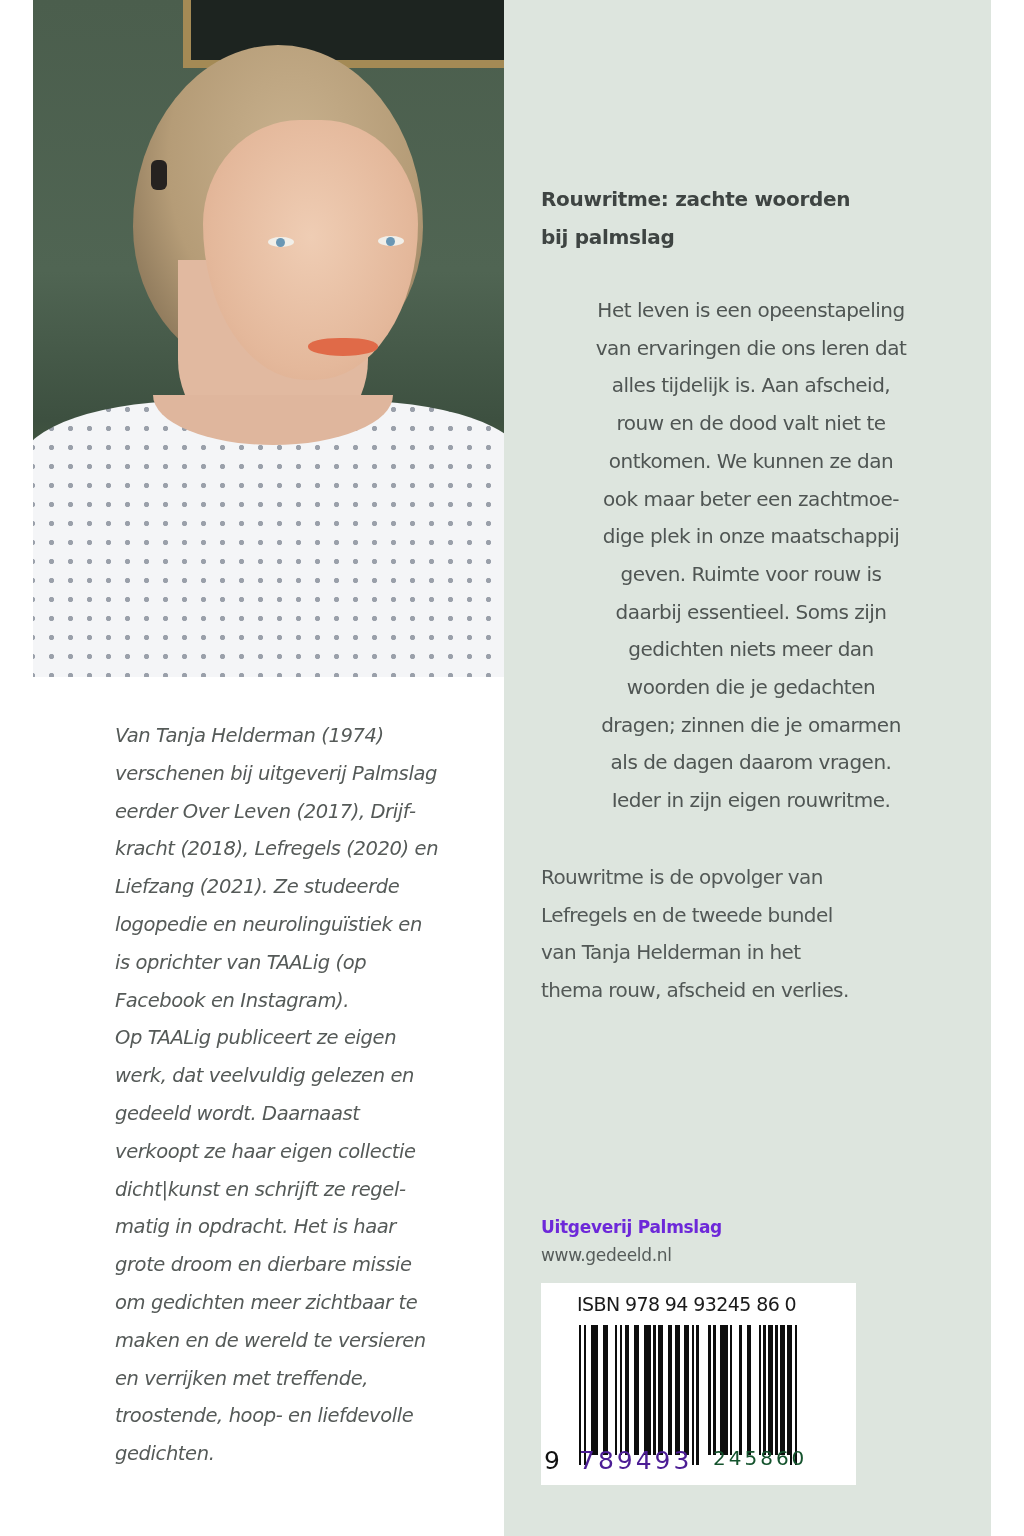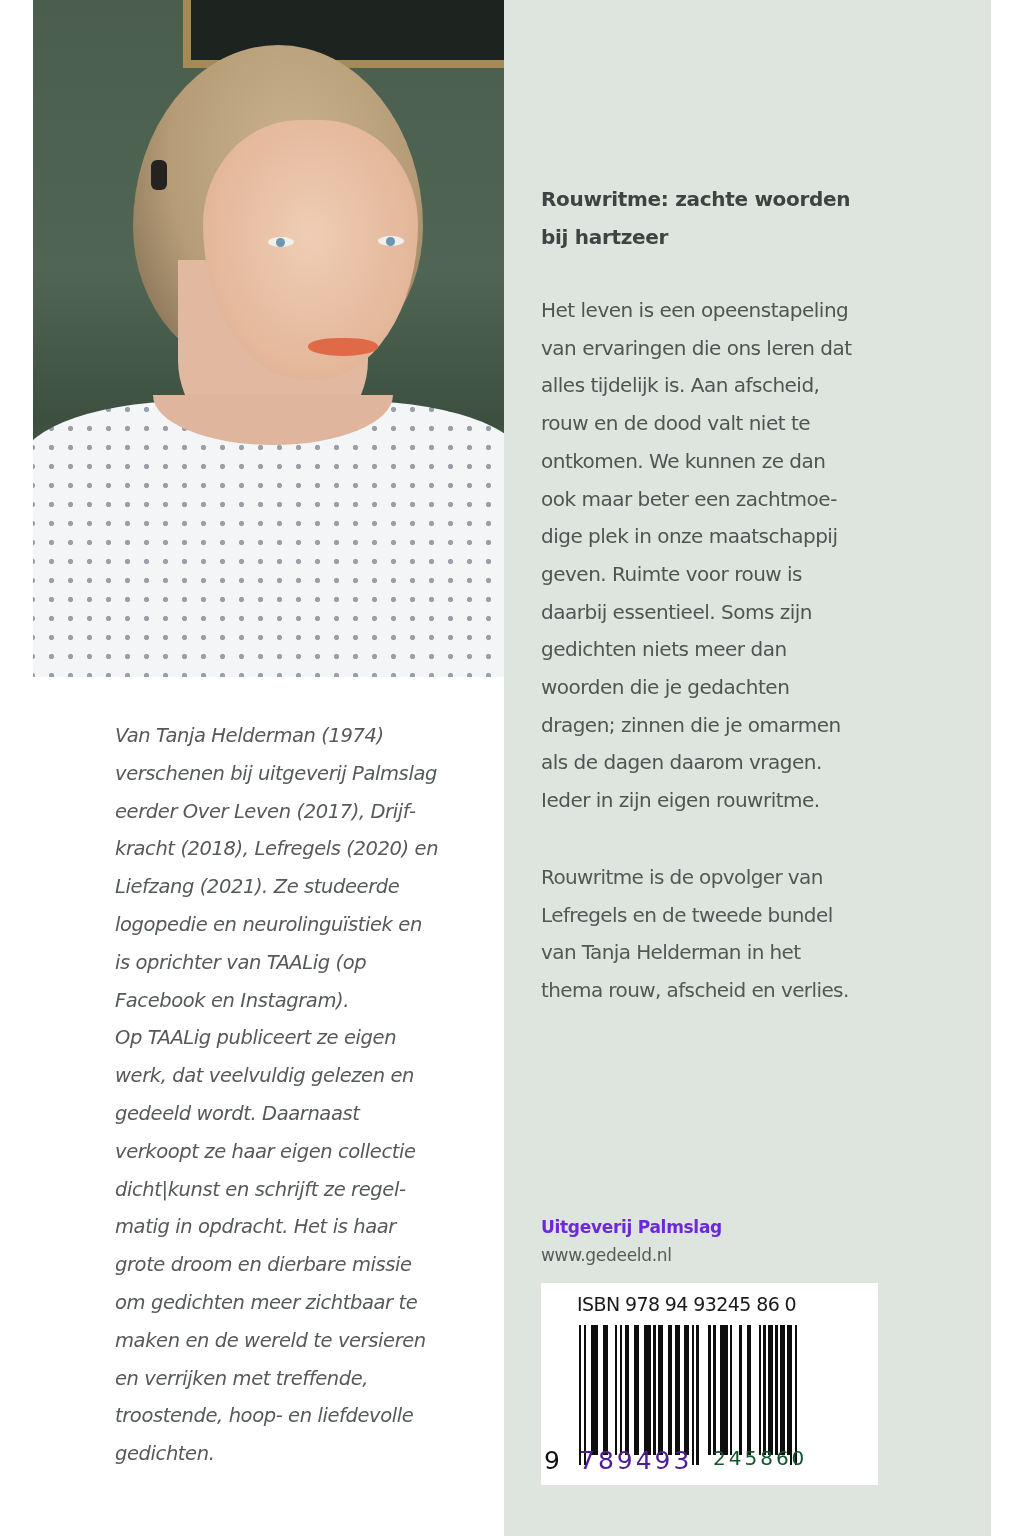--- a/index.html
+++ b/index.html
@@ -38,31 +38,31 @@
     .bio { position: absolute; left: 82px; top: 717px; width: 370px; margin: 0;
       font-family: "DejaVu Sans", sans-serif; font-style: italic; font-size: 19.5px; line-height: 37.8px;
       color: #555a58; letter-spacing: -0.4px; white-space: pre-line; }
 
     
     .rtitle { position: absolute; left: 37px; top: 180px; width: 420px; margin: 0;
       font-family: "DejaVu Sans", sans-serif; font-weight: bold; font-size: 20px; line-height: 38px;
       color: #3e4442; white-space: pre-line; letter-spacing: -0.3px; }
     .rbody { position: absolute; left: 37px; top: 292px; width: 420px; margin: 0;
       font-family: "DejaVu Sans", sans-serif; font-size: 20px; line-height: 37.7px;
-      color: #4f5553; white-space: pre-line; letter-spacing: -0.5px; }
+      color: #4f5553; white-space: pre-line; letter-spacing: -0.5px; text-align: center; }
     .rnote { position: absolute; left: 37px; top: 859px; width: 420px; margin: 0;
       font-family: "DejaVu Sans", sans-serif; font-size: 20px; line-height: 37.7px;
       color: #525856; white-space: pre-line; letter-spacing: -0.6px; }
     .publisher { position: absolute; left: 37px; top: 1213px; margin: 0;
       font-family: "DejaVu Sans", sans-serif; font-weight: bold; font-size: 17px; line-height: 28px; color: #6d28d9; letter-spacing: -0.3px; }
     .website { position: absolute; left: 37px; top: 1242px; margin: 0;
       font-family: "DejaVu Sans", sans-serif; font-size: 17px; line-height: 26px; color: #555b59; letter-spacing: -0.3px; }
 
     
-    .barcode { position: absolute; left: 37px; top: 1283px; width: 315px; height: 202px; background: #ffffff; padding-left: 22px; }
+    .barcode { position: absolute; left: 37px; top: 1283px; width: 315px; height: 202px; background: #ffffff; }
     .isbn-text { position: absolute; left: 36px; top: 10px; margin: 0; font-family: "DejaVu Sans", sans-serif;
       font-size: 19px; color: #1a1a1a; letter-spacing: -0.6px; white-space: nowrap; }
     .bars { position: absolute; left: 38px; top: 42px; width: 255px; height: 140px; display: flex; align-items: flex-start; }
     .bars span { display: block; background: #0d0d0d; height: 130px; }
     .bars span.g { height: 140px; }
     .bars span.s { background: transparent; }
     .ean-first { position: absolute; left: 3px; top: 163px; font-family: "DejaVu Sans", sans-serif; font-size: 25px; color: #111; }
     .ean-left { position: absolute; left: 38px; top: 163px; font-family: "DejaVu Sans", sans-serif; font-size: 25px; color: #4c1d95; letter-spacing: 3px; }
     .ean-right { position: absolute; left: 172px; top: 163px; font-family: "DejaVu Sans", sans-serif; font-size: 20px; color: #14532d; letter-spacing: 3px; }
   </style>
@@ -100,21 +100,21 @@
 grote droom en dierbare missie
 om gedichten meer zichtbaar te
 maken en de wereld te versieren
 en verrijken met treffende,
 troostende, hoop- en liefdevolle
 gedichten.</p>
 </div>
 
 <div class="right-col">
   <p class="rtitle">Rouwritme: zachte woorden
-bij hartzeer</p>
+bij palmslag</p>
   <p class="rbody">Het leven is een opeenstapeling
 van ervaringen die ons leren dat
 alles tijdelijk is. Aan afscheid,
 rouw en de dood valt niet te
 ontkomen. We kunnen ze dan
 ook maar beter een zachtmoe-
 dige plek in onze maatschappij
 geven. Ruimte voor rouw is
 daarbij essentieel. Soms zijn
 gedichten niets meer dan

